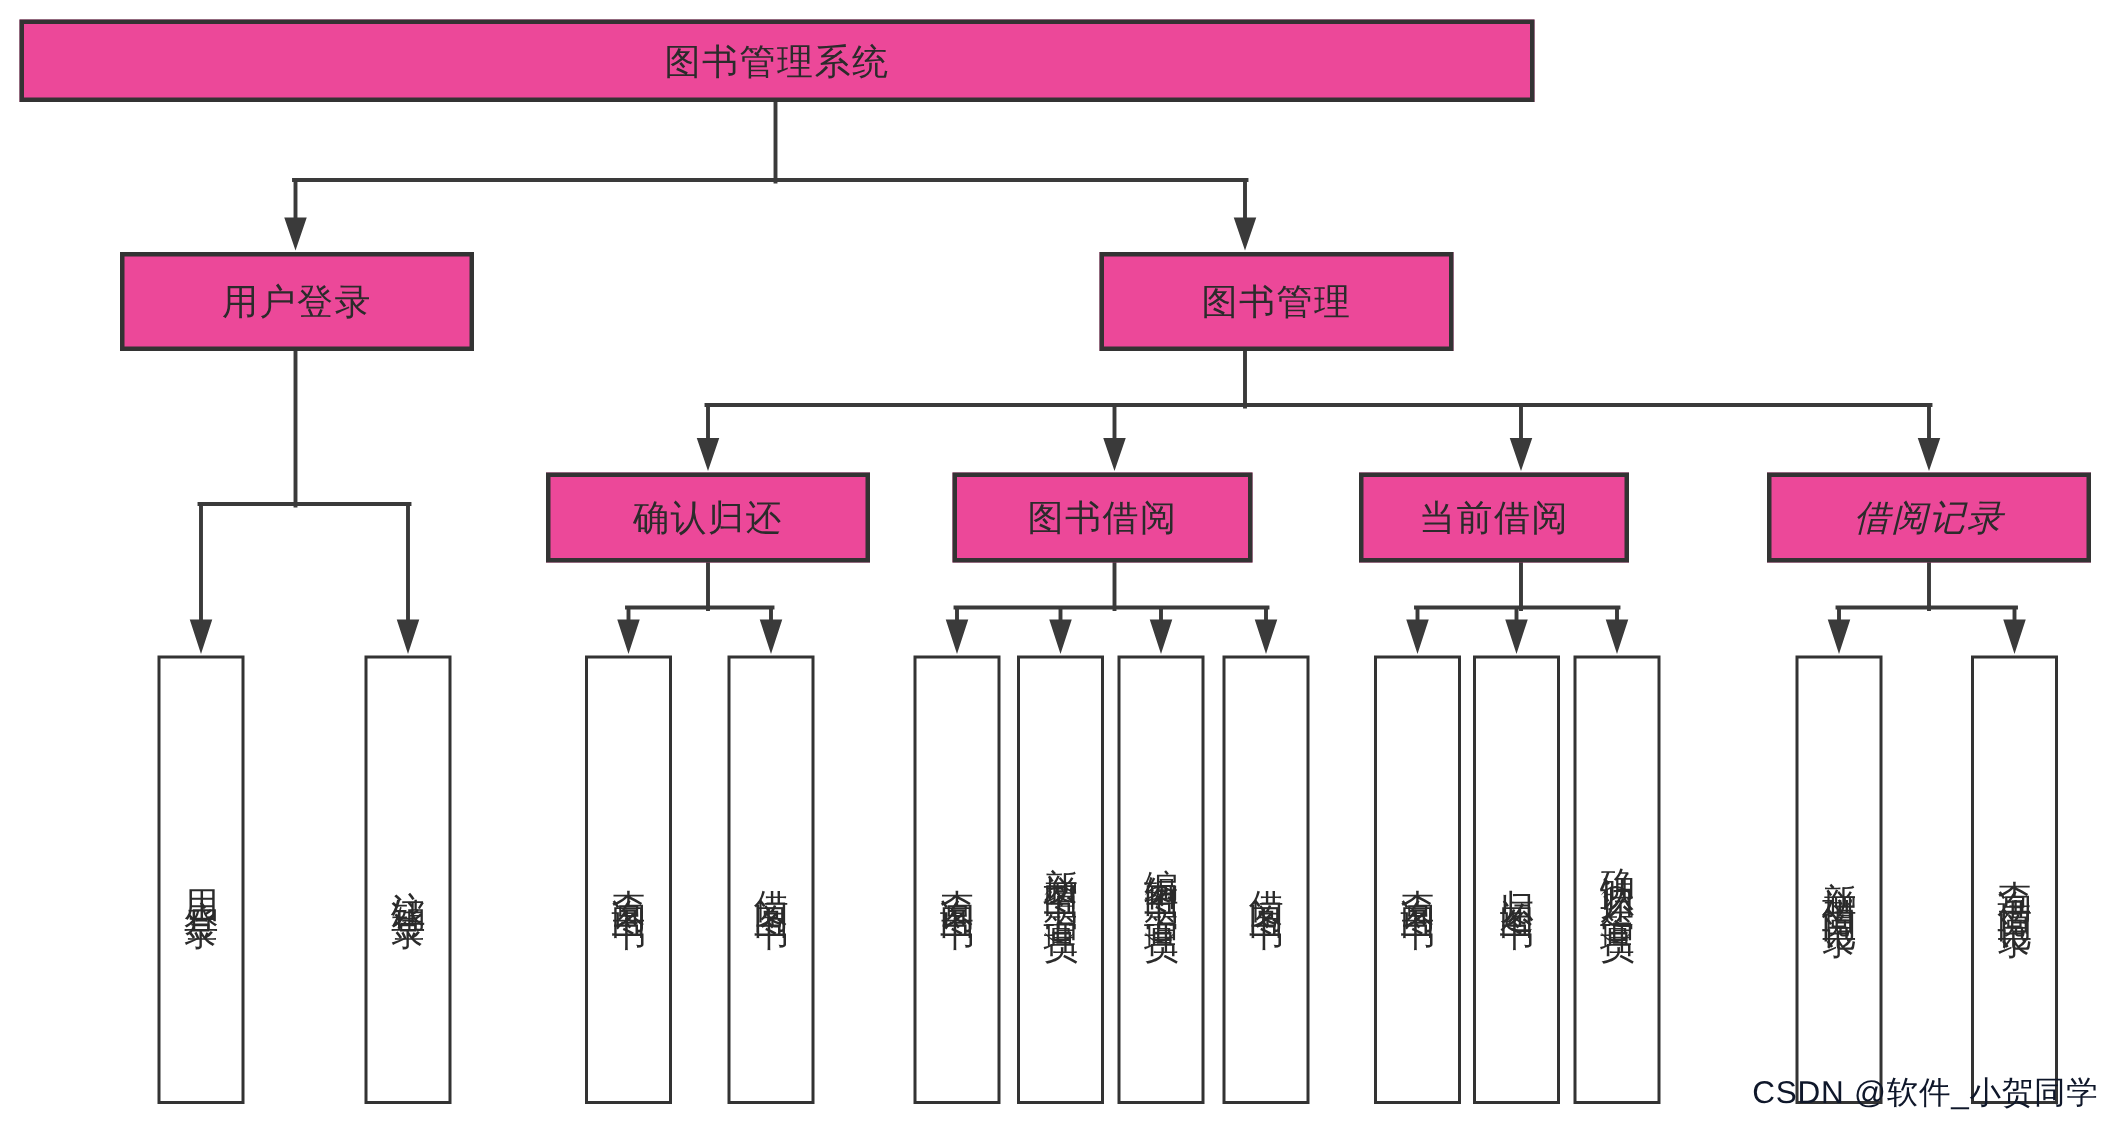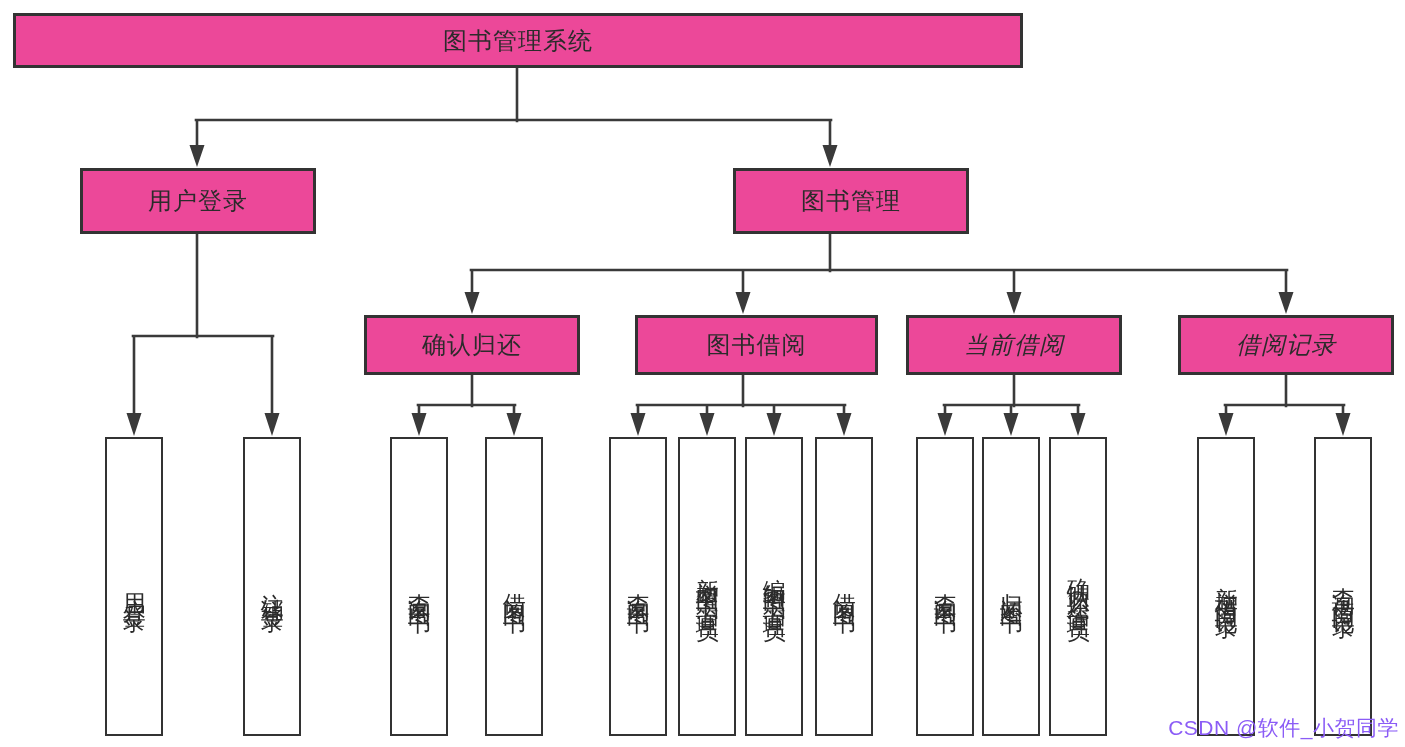--- a/index.html
+++ b/index.html
@@ -20,21 +20,21 @@
     position:absolute;background:#ffffff;border:2.5px solid #333333;
     display:flex;align-items:center;justify-content:center;
     box-sizing:border-box;z-index:2;top:437px;width:58px;height:299px;
   }
   .vbox .vlabel{
     writing-mode:vertical-rl;text-orientation:mixed;
     font-size:23px;color:#2b2b2b;letter-spacing:6px;line-height:1.1;white-space:nowrap;
   }
   .watermark{
     position:absolute;right:6px;bottom:5px;z-index:5;
-    font-size:21px;color:#8b5cf6;letter-spacing:0.5px;white-space:nowrap;
+    font-size:21px;color:#0f172a;letter-spacing:0.5px;white-space:nowrap;
   }
 </style>
 </head>
 <body>
 
 <div class="canvas">
 
   <svg class="connectors" width="1405" height="747" viewBox="0 0 1405 747" xmlns="http://www.w3.org/2000/svg">
     <path class="cline" d="
       M517 68 L517 121
@@ -99,24 +99,24 @@
   <div class="hbox" style="left:80px;top:168px;width:236px;height:66px;">
     <span class="hlabel">用户登录</span>
   </div>
   <div class="hbox" style="left:712px;top:168px;width:236px;height:66px;margin-left:21px;">
     <span class="hlabel">图书管理</span>
   </div>
 
   <div class="hbox" style="left:364px;top:315px;width:216px;height:60px;">
     <span class="hlabel">确认归还</span>
   </div>
-  <div class="hbox" style="left:635px;top:315px;width:243px;height:60px;">
+  <div class="hbox" style="left:635px;top:315px;width:200px;height:60px;">
     <span class="hlabel">图书借阅</span>
   </div>
-  <div class="hbox" style="left:906px;top:315px;width:216px;height:60px;font-style:italic;">
+  <div class="hbox" style="left:906px;top:315px;width:180px;height:60px;">
     <span class="hlabel">当前借阅</span>
   </div>
   <div class="hbox" style="left:1178px;top:315px;width:216px;height:60px;font-style:italic;">
     <span class="hlabel">借阅记录</span>
   </div>
 
   <div class="vbox" style="left:105px;">
     <span class="vlabel">用户登录</span>
   </div>
   <div class="vbox" style="left:243px;">

